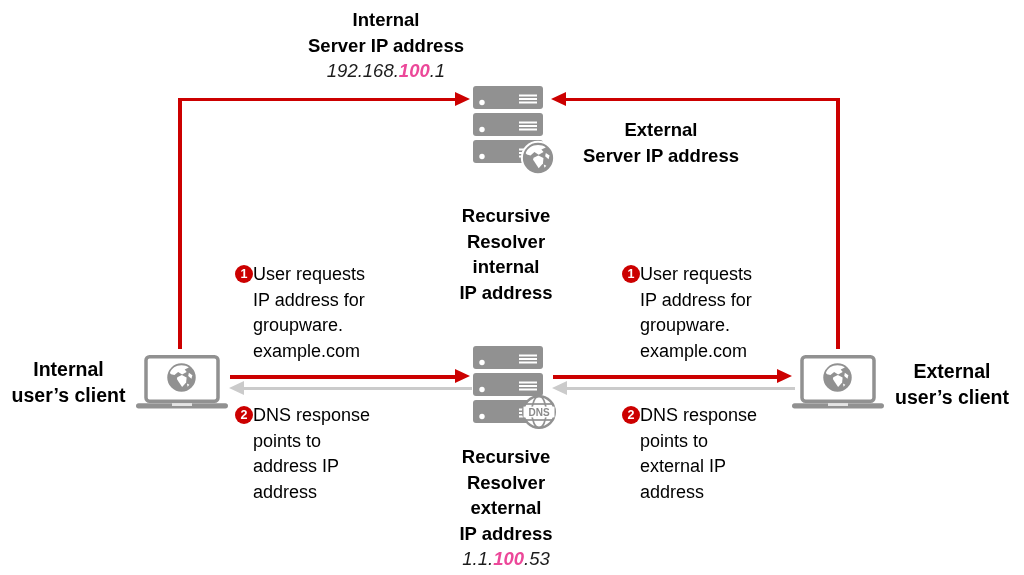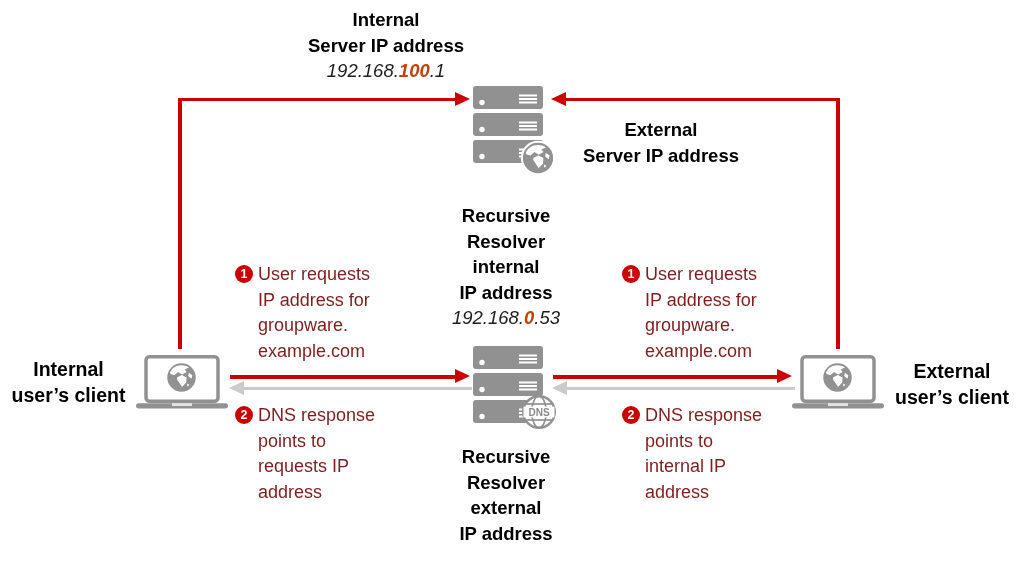--- a/index.html
+++ b/index.html
@@ -17,33 +17,33 @@
   .head { position:absolute; width:0; height:0;
     border-top:7.5px solid transparent; border-bottom:7.5px solid transparent; }
   .head-r.redh { border-left:15px solid #cc0000; }
   .head-l.redh { border-right:15px solid #cc0000; }
   .head-l.grayh { border-right:15px solid #cbcbcb; }
 
   
   .node-label { position:absolute; text-align:center; color:#000;
     font-weight:bold; font-size:18.5px; line-height:25.5px; }
   .node-label .ip { font-weight:normal; font-style:italic; color:#1c1c1c; }
-  .node-label .ip .hl { color:#c2410c; font-weight:bold; }
+  .node-label .ip .hl { color:#ec4899; font-weight:bold; }
 
   
   .client-label { position:absolute; text-align:center; color:#000;
     font-weight:bold; font-size:19.5px; line-height:25.5px; }
 
   
   .step { position:absolute; display:flex; align-items:flex-start; }
   .badge { width:18px; height:18px; border-radius:50%; background:#cc0000;
     color:#fff; font-size:12.5px; font-weight:bold; text-align:center;
     line-height:18px; margin-top:3px; flex:0 0 18px; }
-  .step-text { margin-left:5px; font-size:18px; line-height:25.5px;
-    color:#7f1d1d; white-space:nowrap; }
+  .step-text { font-size:18px; line-height:25.5px;
+    color:#000000; white-space:nowrap; }
   .step-text .it { }
 
   svg { display:block; }
 </style>
 </head>
 <body>
 
 <svg width="0" height="0" style="position:absolute" aria-hidden="true">
   <defs>
     <g id="globe">
@@ -166,28 +166,28 @@
 <div class="node-label" style="left:537px;top:117px;width:248px">
   <div>External</div>
   <div>Server IP address</div>
 </div>
 
 <div class="node-label" style="left:382px;top:203px;width:248px">
   <div>Recursive</div>
   <div>Resolver</div>
   <div>internal</div>
   <div>IP address</div>
-  <div class="ip"><span>192.168.</span><span class="hl">0</span><span>.53</span></div>
 </div>
 
 <div class="node-label" style="left:382px;top:444px;width:248px">
   <div>Recursive</div>
   <div>Resolver</div>
   <div>external</div>
   <div>IP address</div>
+  <div class="ip"><span>1.1.</span><span class="hl">100</span><span>.53</span></div>
 </div>
 
 <div class="client-label" style="left:0px;top:357px;width:137px">
   <div>Internal</div>
   <div>user’s client</div>
 </div>
 <div class="client-label" style="left:842px;top:359px;width:220px">
   <div>External</div>
   <div>user’s client</div>
 </div>
@@ -200,36 +200,36 @@
     <div class="it">groupware.</div>
     <div class="it">example.com</div>
   </div>
 </div>
 
 <div class="step" style="left:235px;top:403px">
   <div class="badge">2</div>
   <div class="step-text">
     <div>DNS response</div>
     <div>points to</div>
-    <div>requests IP</div>
+    <div>address IP</div>
     <div>address</div>
   </div>
 </div>
 
 <div class="step" style="left:622px;top:262px">
   <div class="badge">1</div>
   <div class="step-text">
     <div>User requests</div>
     <div>IP address for</div>
     <div class="it">groupware.</div>
     <div class="it">example.com</div>
   </div>
 </div>
 
 <div class="step" style="left:622px;top:403px">
   <div class="badge">2</div>
   <div class="step-text">
     <div>DNS response</div>
     <div>points to</div>
-    <div>internal IP</div>
+    <div>external IP</div>
     <div>address</div>
   </div>
 </div>
 
 </body></html>

